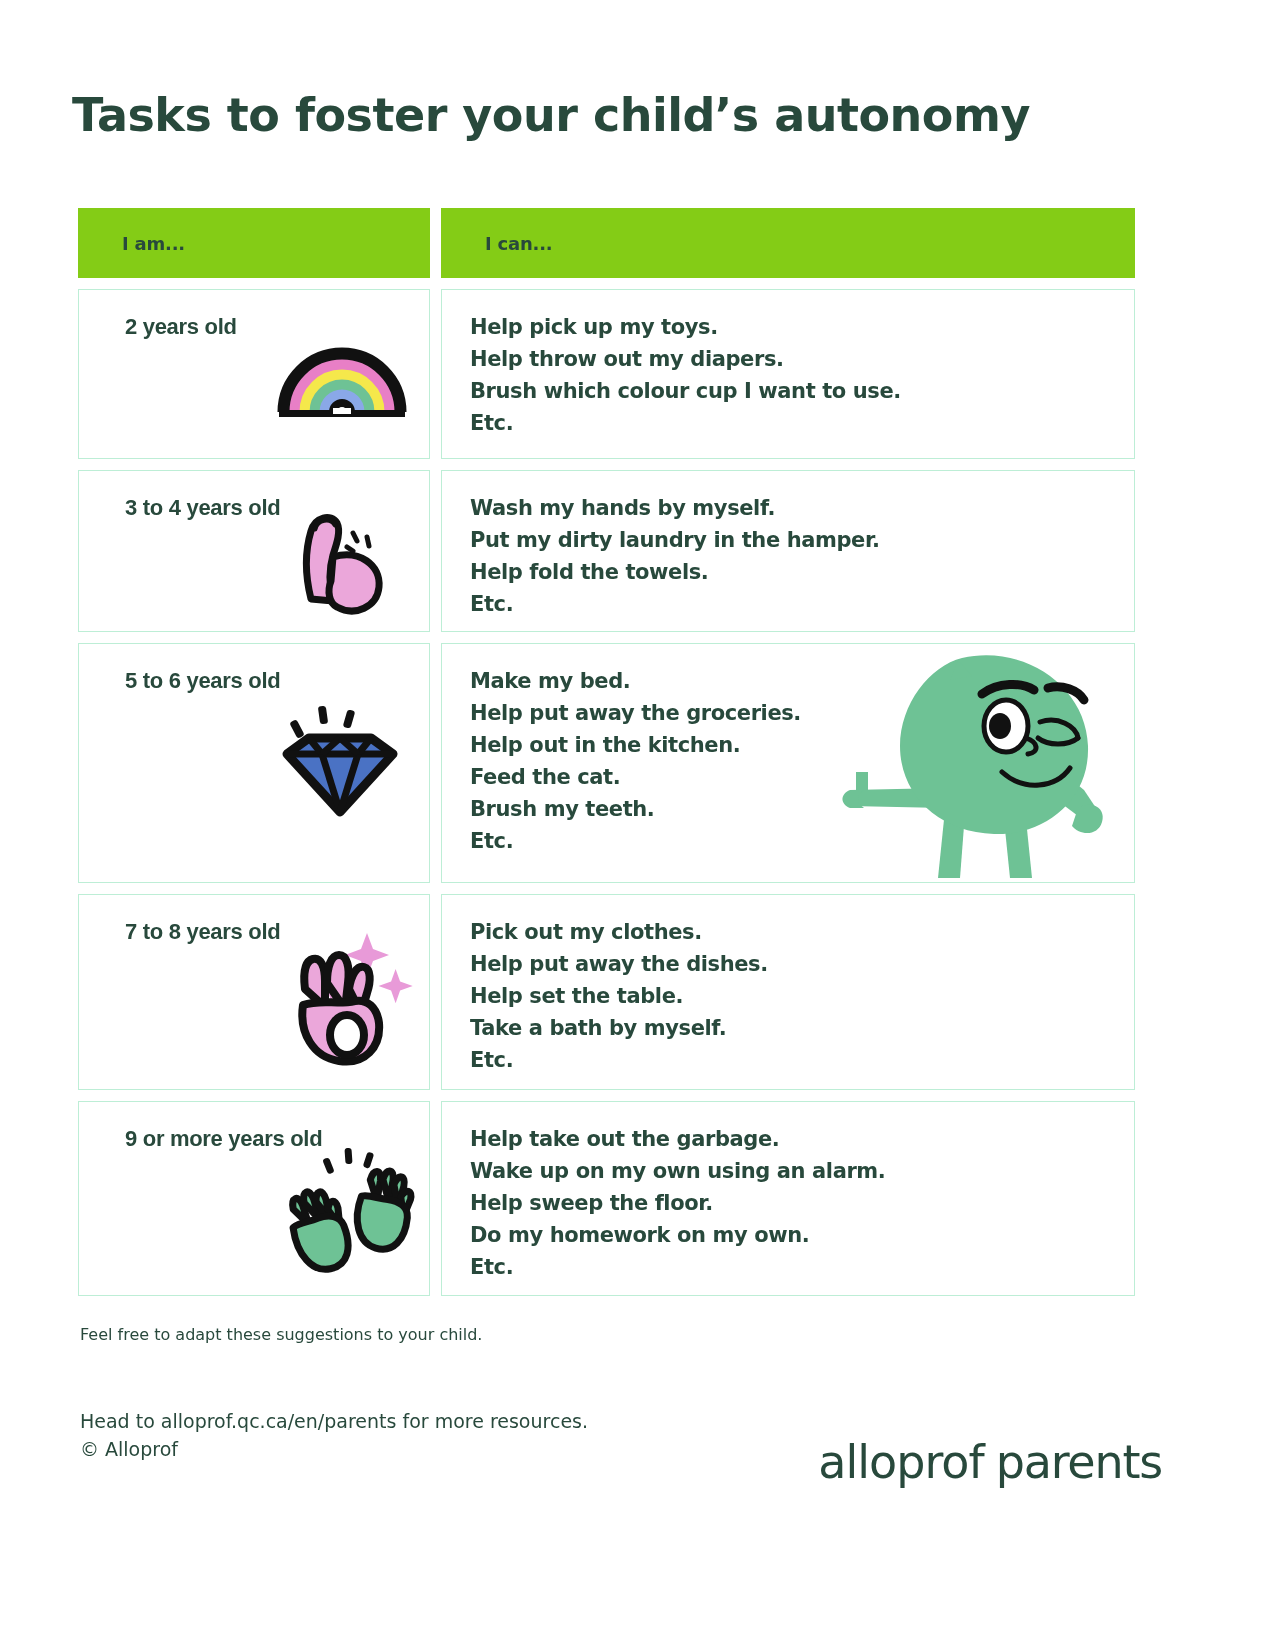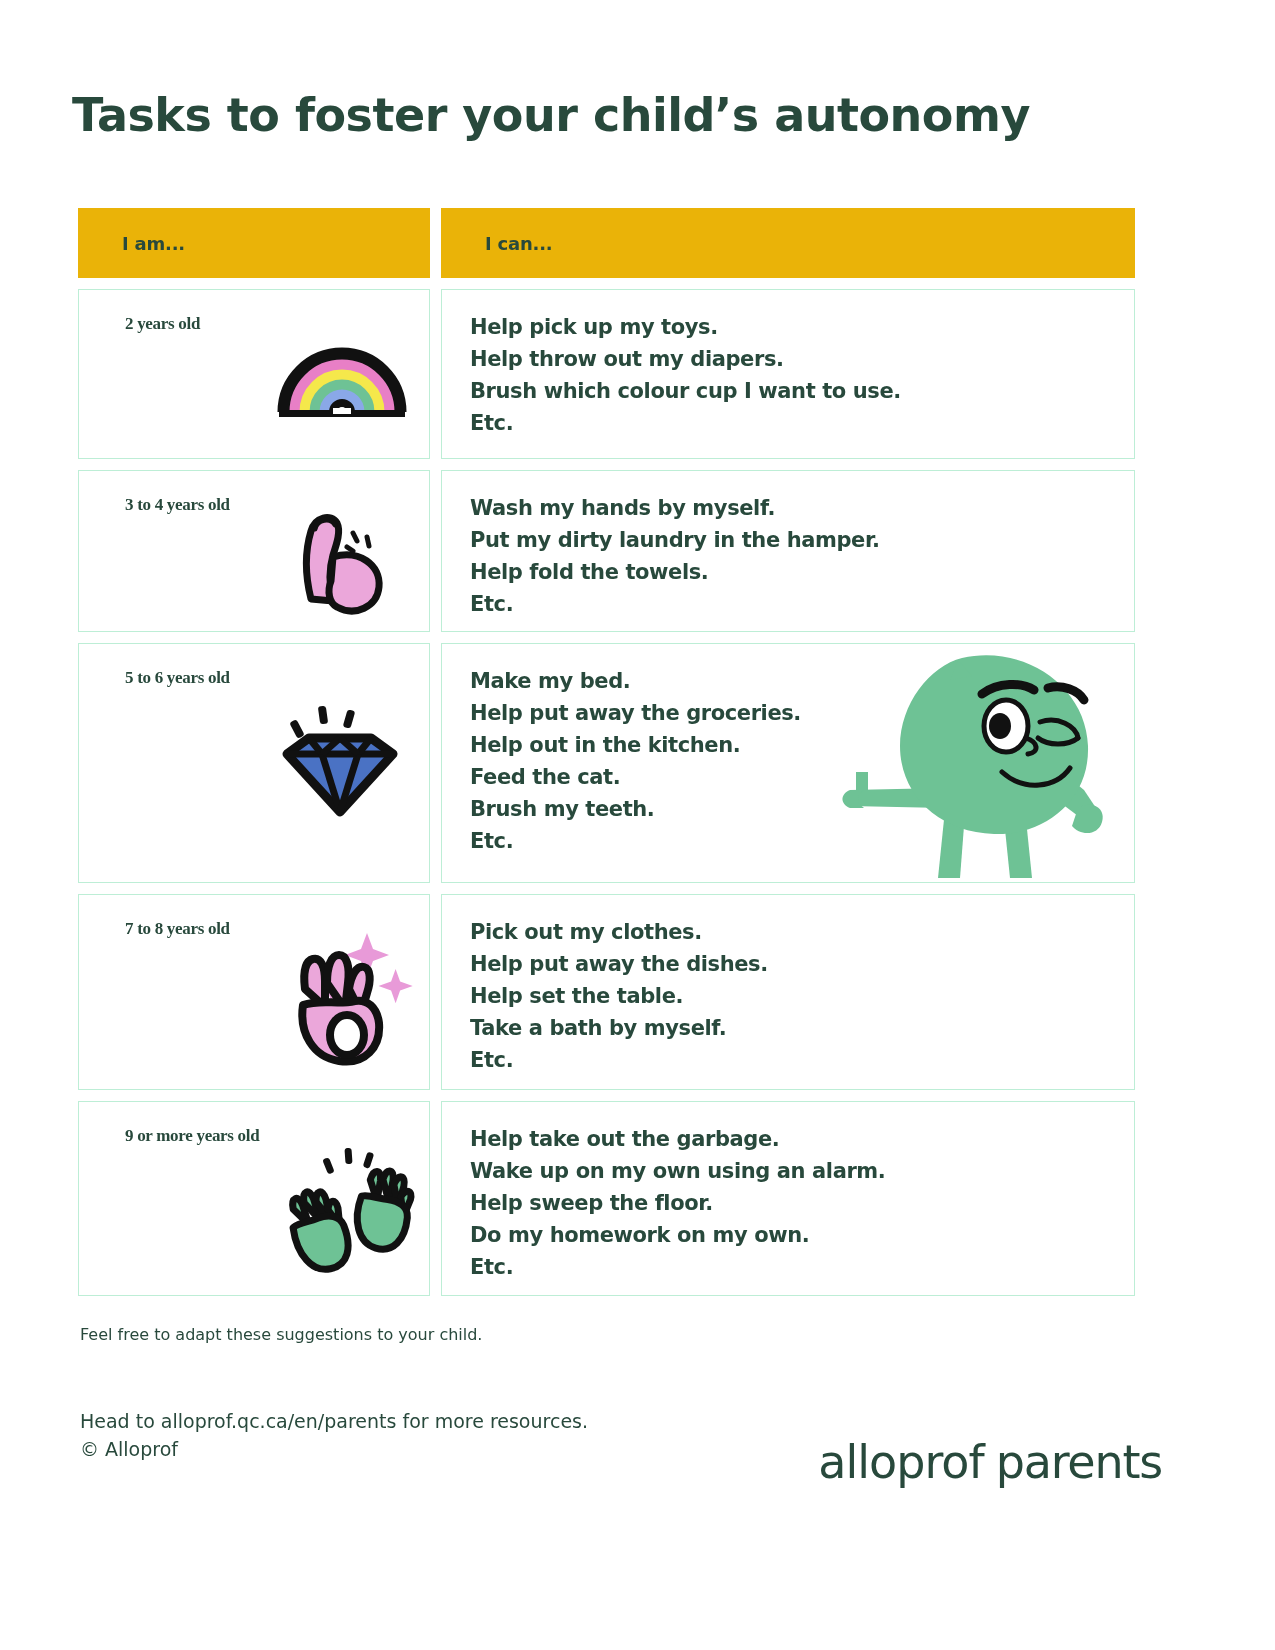--- a/index.html
+++ b/index.html
@@ -45,21 +45,21 @@
     display: flex;
     gap: 11px;
     margin-bottom: 11px;
   }
 
   .cell-left  { width: 352px; flex: 0 0 352px; position: relative; }
   .cell-right { flex: 1 1 auto; position: relative; }
 
   
   .hdr {
-    background: #eab308;
+    background: #84cc16;
     height: 70px;
     display: flex;
     align-items: center;
     padding-left: 44px;
   }
   .hdr-text {
     font-size: 18px;
     font-weight: 800;
     color: #28493c;
     font-family: "DejaVu Sans", sans-serif;
@@ -70,24 +70,24 @@
   .box {
     border: 1.5px solid #bdeed6;
     background: #ffffff;
     position: relative;
   }
 
   .age-label {
     position: absolute;
     left: 46px;
     top: 24px;
-    font-size: 17px;
+    font-size: 22px;
     font-weight: 800;
     color: #28493c;
-    font-family: Liberation Serif, serif;
+    font-family: Liberation Sans, sans-serif;
     letter-spacing: -0.3px;
     white-space: nowrap;
   }
 
   .emoji-slot {
     position: absolute;
     left: 198px;
     top: 42px;
     width: 130px;
     height: 110px;

